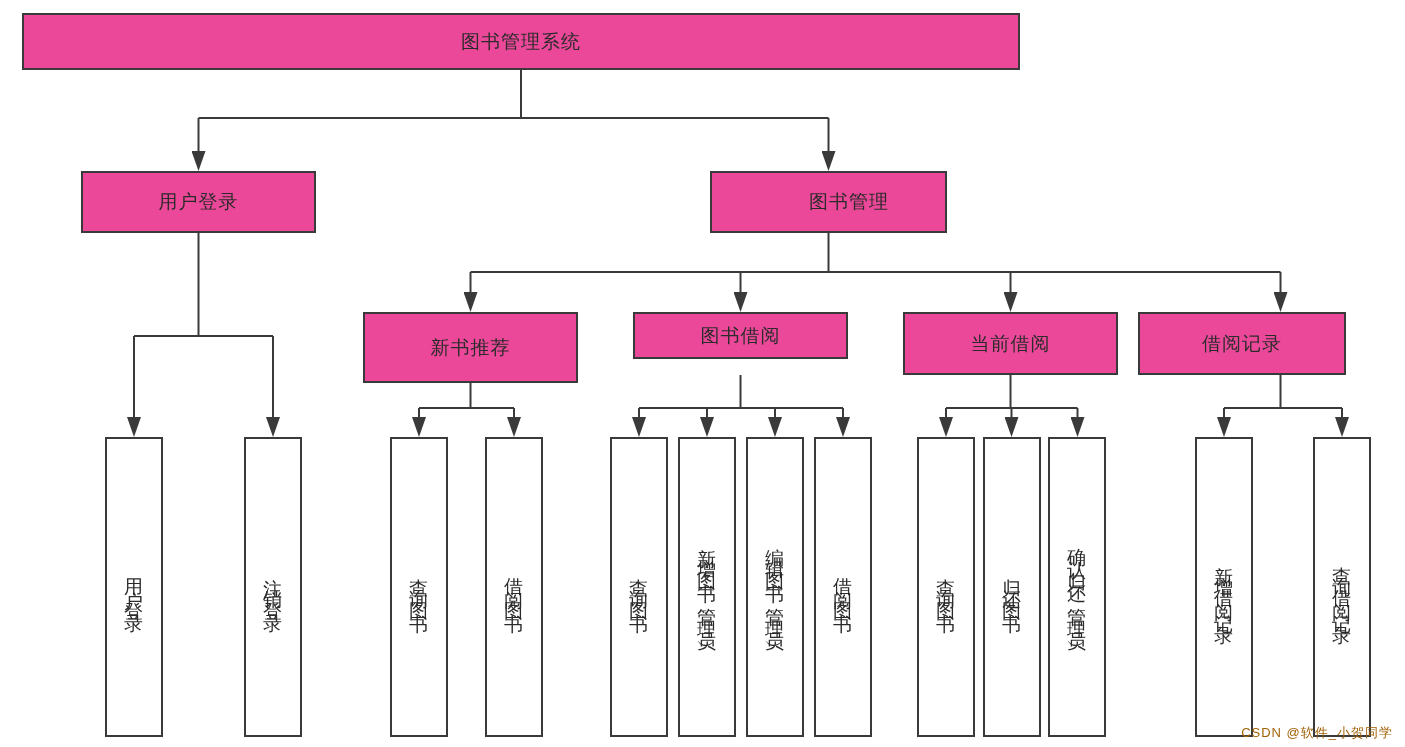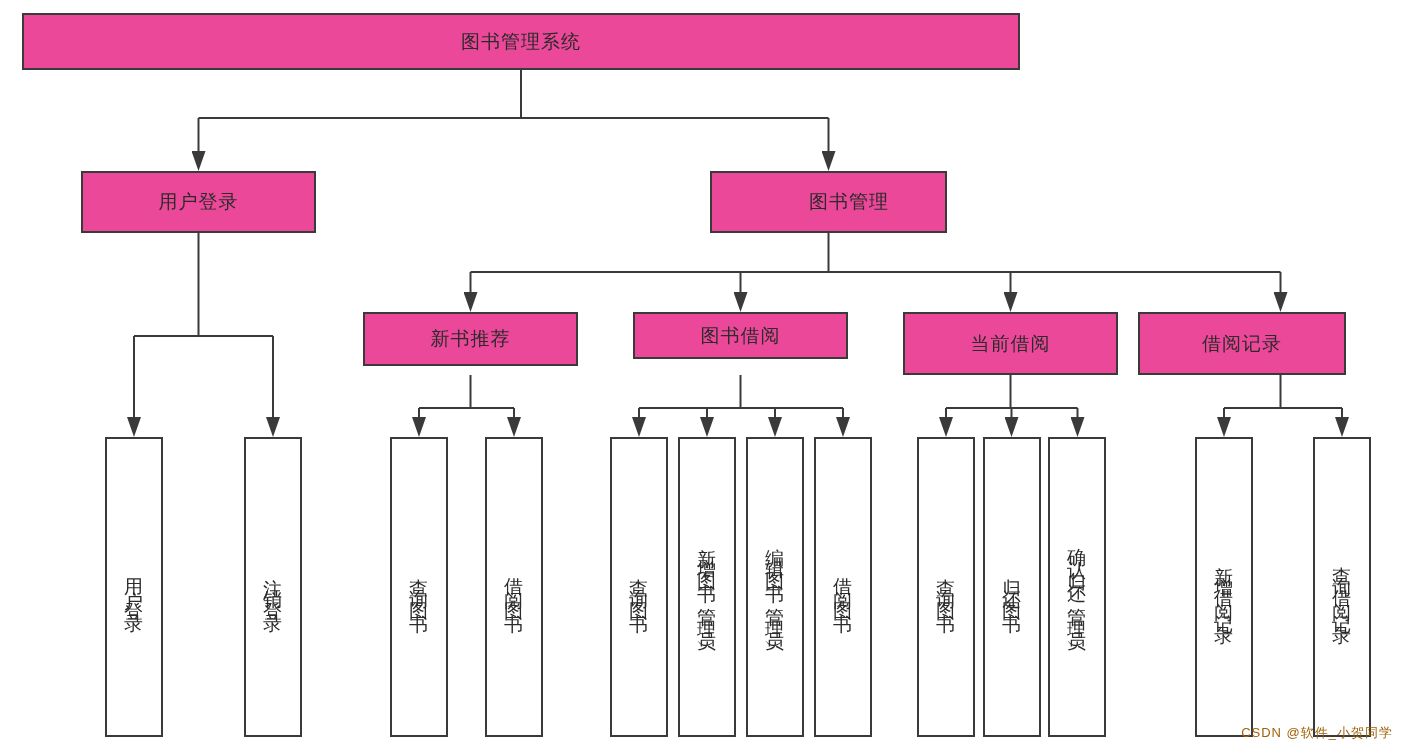--- a/index.html
+++ b/index.html
@@ -107,21 +107,21 @@
       <line x1="1224" y1="408" x2="1224" y2="433" marker-end="url(#arw)"></line>
       <line x1="1342" y1="408" x2="1342" y2="433" marker-end="url(#arw)"></line>
     </g>
   </svg>
 
   <div class="box" style="left:22px; top:13px; width:998px; height:57px;">图书管理系统</div>
 
   <div class="box" style="left:81px; top:171px; width:235px; height:62px;">用户登录</div>
   <div class="box" style="left:710px; top:171px; width:237px; height:62px;padding-left:41px;">图书管理</div>
 
-  <div class="box" style="left:363px; top:312px; width:215px; height:54px;text-align:right;">新书推荐</div>
+  <div class="box" style="left:363px; top:312px; width:215px; height:71px;text-align:right;">新书推荐</div>
   <div class="box" style="left:633px; top:312px; width:215px; height:47px;">图书借阅</div>
   <div class="box" style="left:903px; top:312px; width:215px; height:63px;">当前借阅</div>
   <div class="box" style="left:1138px; top:312px; width:208px; height:63px;">借阅记录</div>
 
   <div class="leaf" style="left:105px;">
     <span>用户登录</span>
   </div>
   <div class="leaf" style="left:244px;">
     <span>注销登录</span>
   </div>

